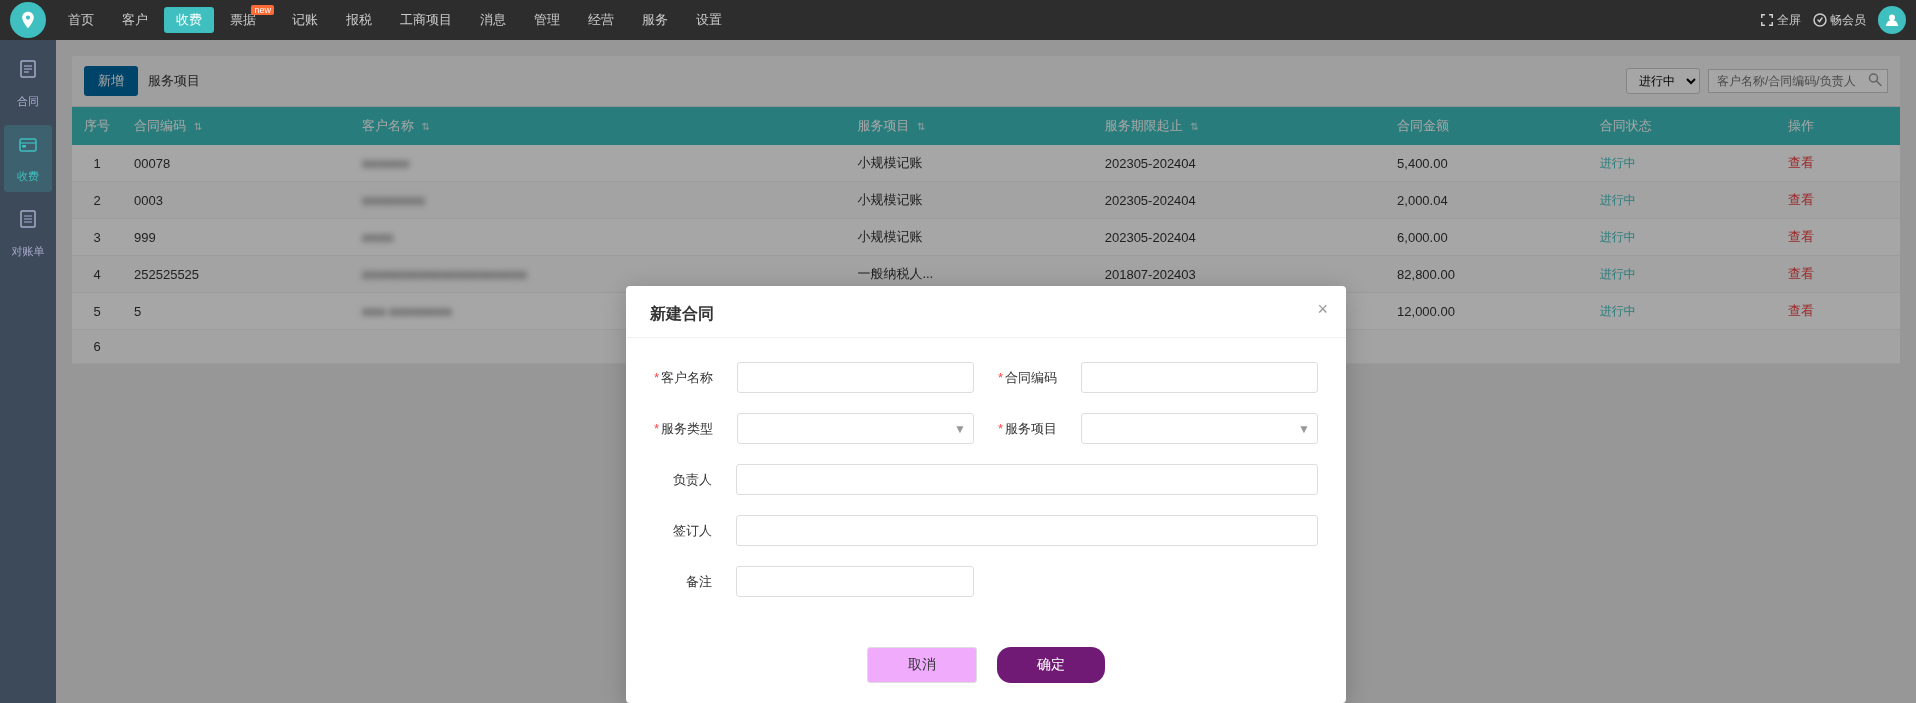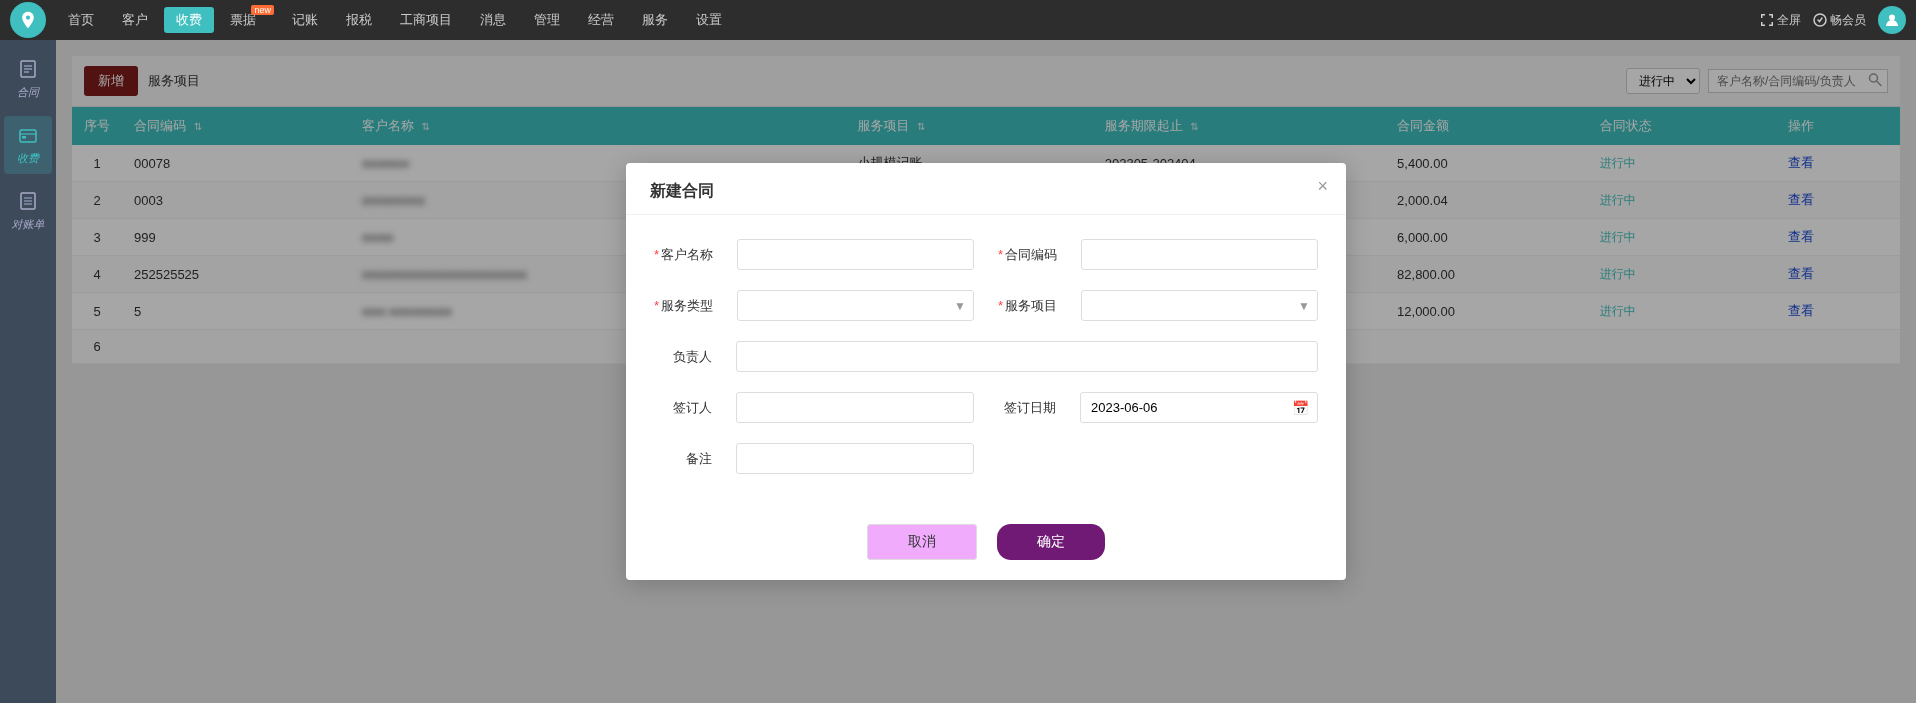--- a/index.html
+++ b/index.html
@@ -85,22 +85,21 @@
     .sidebar-item {
       width: 48px;
       display: flex;
       flex-direction: column;
       align-items: center;
       padding: 8px 4px;
       cursor: pointer;
       border-radius: 4px;
       color: #aac;
       font-size: 11px;
-      gap: 5px;
-      font-style: italic;
+      gap: 14px;
     }
     .sidebar-item.active { background: rgba(63,191,191,0.2); color: #3fbfbf; }
     .sidebar-icon {
       width: 22px; height: 22px;
       display: flex; align-items: center; justify-content: center;
     }
 
     
     .content {
       flex: 1;
@@ -120,21 +119,21 @@
     
     .toolbar {
       display: flex;
       align-items: center;
       gap: 10px;
       padding: 10px 12px;
       background: #f5f5f5;
       border-bottom: 1px solid #e0e0e0;
     }
     .btn-add {
-      background: #7f1d1d;
+      background: #0369a1;
       color: #fff;
       border: none;
       padding: 6px 14px;
       border-radius: 3px;
       cursor: pointer;
       font-size: 13px;
     }
     .service-label {
       font-size: 13px;
       color: #333;
@@ -188,40 +187,40 @@
       border-bottom: 1px solid #f0f0f0;
       font-size: 13px;
       color: #333;
     }
     .data-table tr:nth-child(even) td { background: #fafafa; }
     .status-badge {
       color: #3fbfbf;
       font-size: 12px;
     }
     .action-link {
-      color: #1d4ed8;
+      color: #ef4444;
       cursor: pointer;
       font-size: 13px;
     }
     .sort-icon { margin-left: 4px; font-size: 10px; opacity: 0.8; }
 
     
     .blurred {
       filter: blur(3px);
       user-select: none;
       color: #999;
     }
 
     
     .modal-overlay {
       position: absolute;
       top: 0; left: 0; right: 0; bottom: 0;
       background: rgba(0,0,0,0.35);
       display: flex;
-      align-items: center;
+      align-items: flex-end;
       justify-content: center;
       z-index: 200;
     }
     .modal {
       background: #fff;
       border-radius: 4px;
       width: 720px;
       padding: 0;
       position: relative;
       box-shadow: 0 4px 24px rgba(0,0,0,0.2);
@@ -596,27 +595,20 @@
               <span class="form-label">负责人</span>
               <input class="form-input" type="text" style="">
             </div>
           </div>
 
           <div class="form-row">
             <div class="form-field">
               <span class="form-label">签订人</span>
               <input class="form-input" type="text" style="">
             </div>
-            <div class="form-field">
-              <span class="form-label">签订日期</span>
-              <div class="date-wrap">
-                <input class="date-input" type="text" value="2023-06-06" style="">
-                <span class="date-icon">📅</span>
-              </div>
-            </div>
           </div>
 
           <div class="form-row">
             <div class="form-field">
               <span class="form-label">备注</span>
               <input class="form-input" type="text" style="width: 100%;">
             </div>
             <div class="form-field" style="visibility:hidden;">
               <span class="form-label"></span>
               <input class="form-input" type="text" style="visibility: hidden;">

